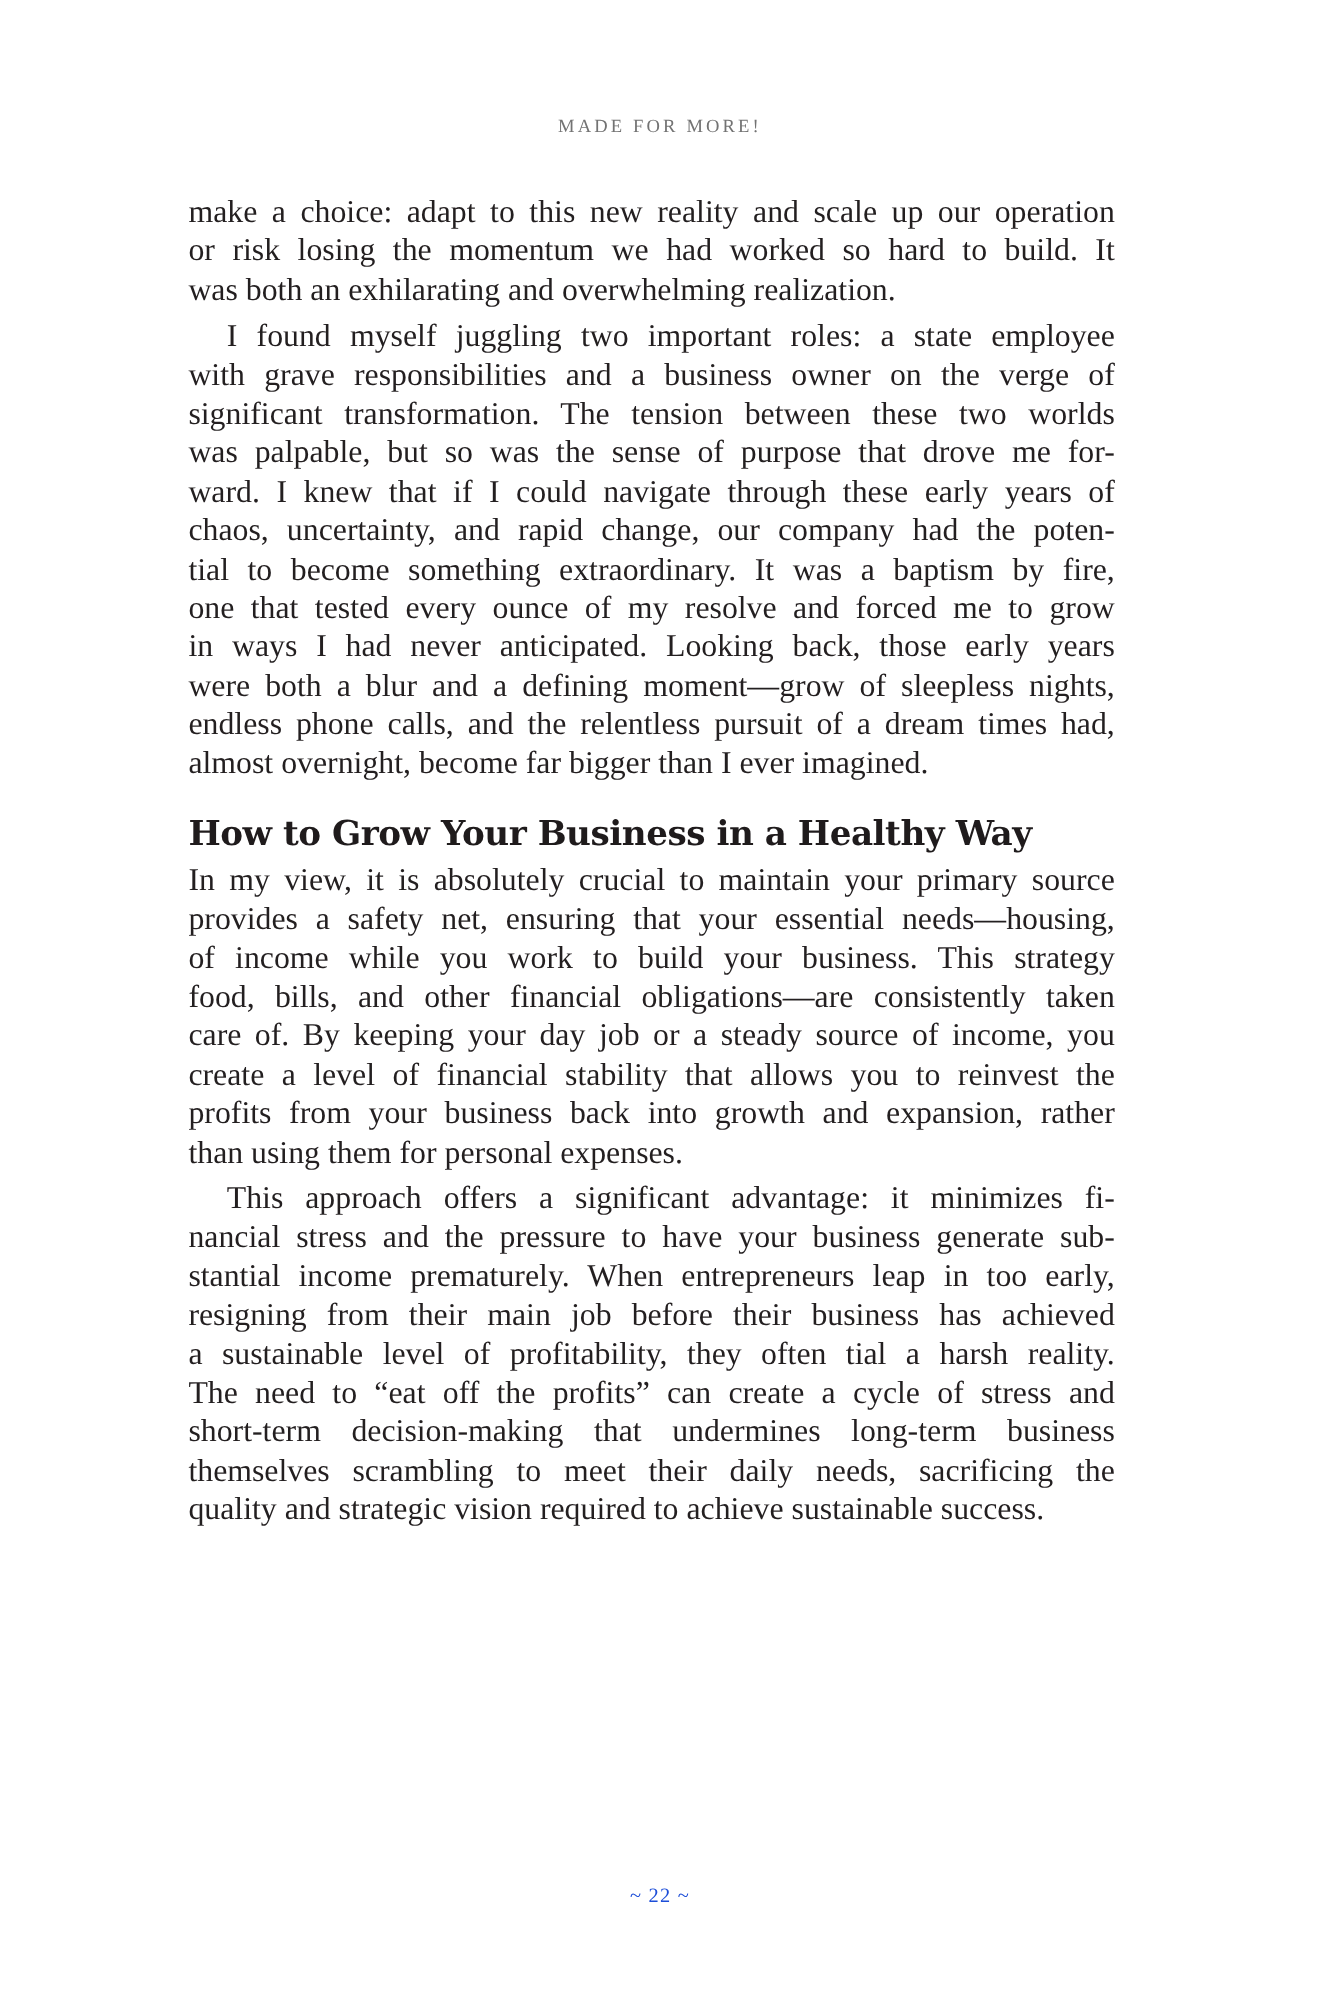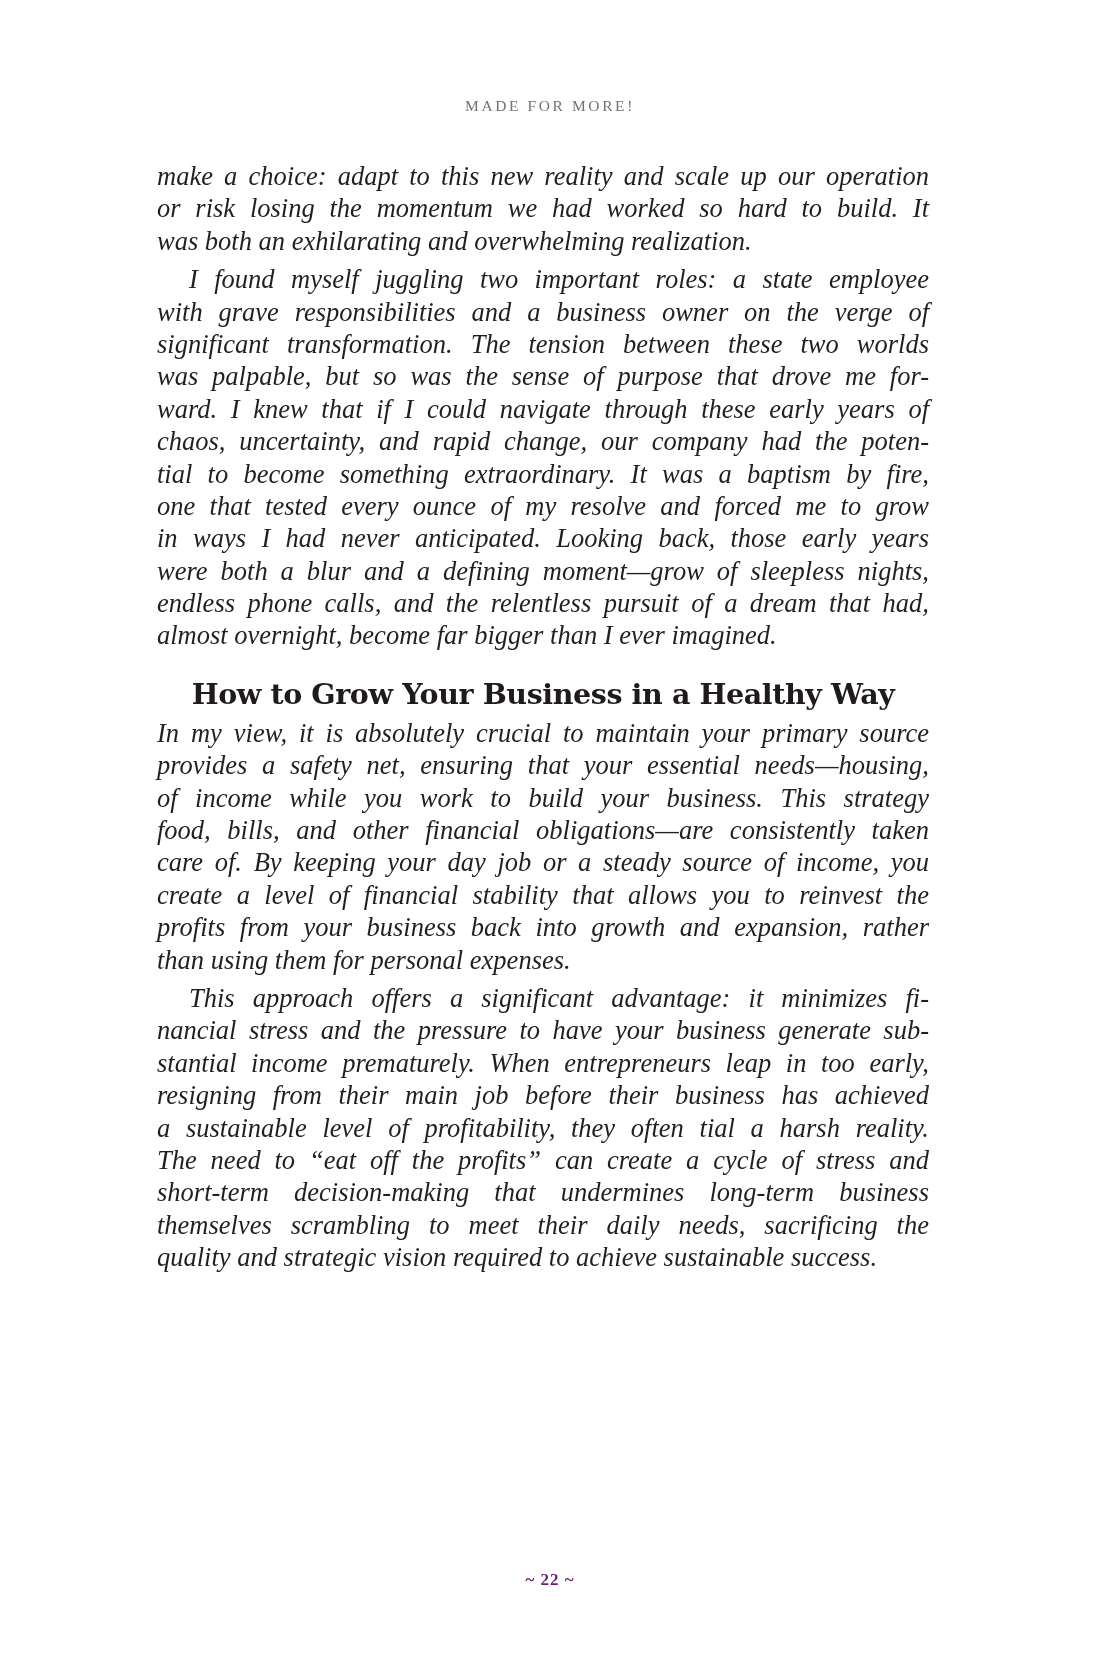--- a/index.html
+++ b/index.html
@@ -27,21 +27,20 @@
     }
     .text-block {
       position: absolute;
       left: 157px;
       width: 772px;
       top: 160px;
     }
     .para {
       margin: 0;
       padding: 0;
-      font-style: italic;
     }
     .line {
       display: block;
       font-family: "Liberation Serif", "DejaVu Serif", serif;
       font-size: 26.5px;
       line-height: 32.4px;
       height: 32.4px;
       white-space: nowrap;
       text-align: justify;
       text-align-last: justify;
@@ -63,33 +62,31 @@
       font-size: 28.5px;
       line-height: 40px;
       color: #1f1b1c;
       margin: 0;
       padding: 0;
       letter-spacing: -0.4px;
     }
     .heading-wrap {
       margin-top: 22px;
       margin-bottom: 3px;
-      text-align: center;
     }
     .folio {
       position: absolute;
       top: 1570px;
       left: 0;
       width: 1100px;
       text-align: center;
       font-family: "Liberation Serif", "DejaVu Serif", serif;
       font-size: 17px;
       letter-spacing: 1px;
-      color: #701a75;
-      font-weight: bold;
+      color: #1d4ed8;
     }
   </style>
 </head>
 <body>
 
 <div class="page">
 
   <div class="running-head">MADE FOR MORE!</div>
 
   <div class="text-block">
@@ -105,21 +102,21 @@
       <span class="line indent">I found myself juggling two important roles: a state employee</span>
       <span class="line">with grave responsibilities and a business owner on the verge of</span>
       <span class="line">significant transformation. The tension between these two worlds</span>
       <span class="line">was palpable, but so was the sense of purpose that drove me for-</span>
       <span class="line">ward. I knew that if I could navigate through these early years of</span>
       <span class="line">chaos, uncertainty, and rapid change, our company had the poten-</span>
       <span class="line">tial to become something extraordinary. It was a baptism by fire,</span>
       <span class="line">one that tested every ounce of my resolve and forced me to grow</span>
       <span class="line">in ways I had never anticipated. Looking back, those early years</span>
       <span class="line">were both a blur and a defining moment—grow of sleepless nights,</span>
-      <span class="line">endless phone calls, and the relentless pursuit of a dream that had,</span>
+      <span class="line">endless phone calls, and the relentless pursuit of a dream times had,</span>
       <span class="line last">almost overnight, become far bigger than I ever imagined.</span>
     </div>
 
     <div class="heading-wrap">
       <h2 class="heading">How to Grow Your Business in a Healthy Way</h2>
     </div>
 
     <div class="para">
       <span class="line">In my view, it is absolutely crucial to maintain your primary source</span>
       <span class="line">provides a safety net, ensuring that your essential needs—housing,</span>

